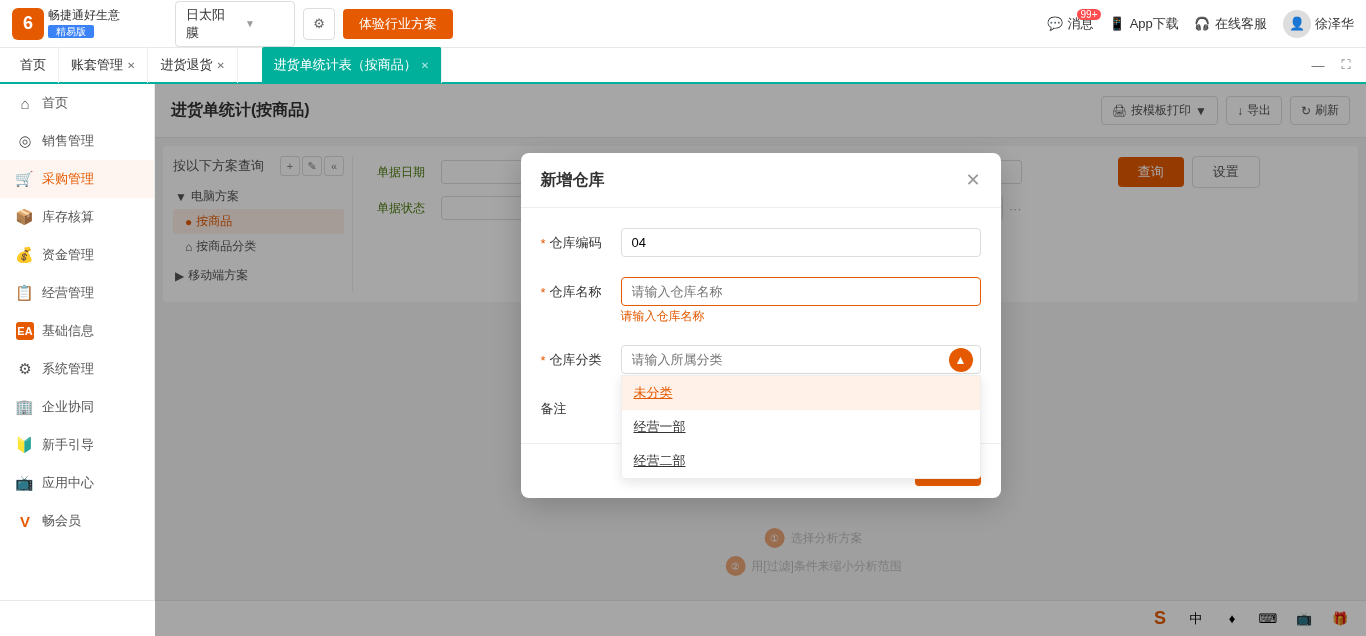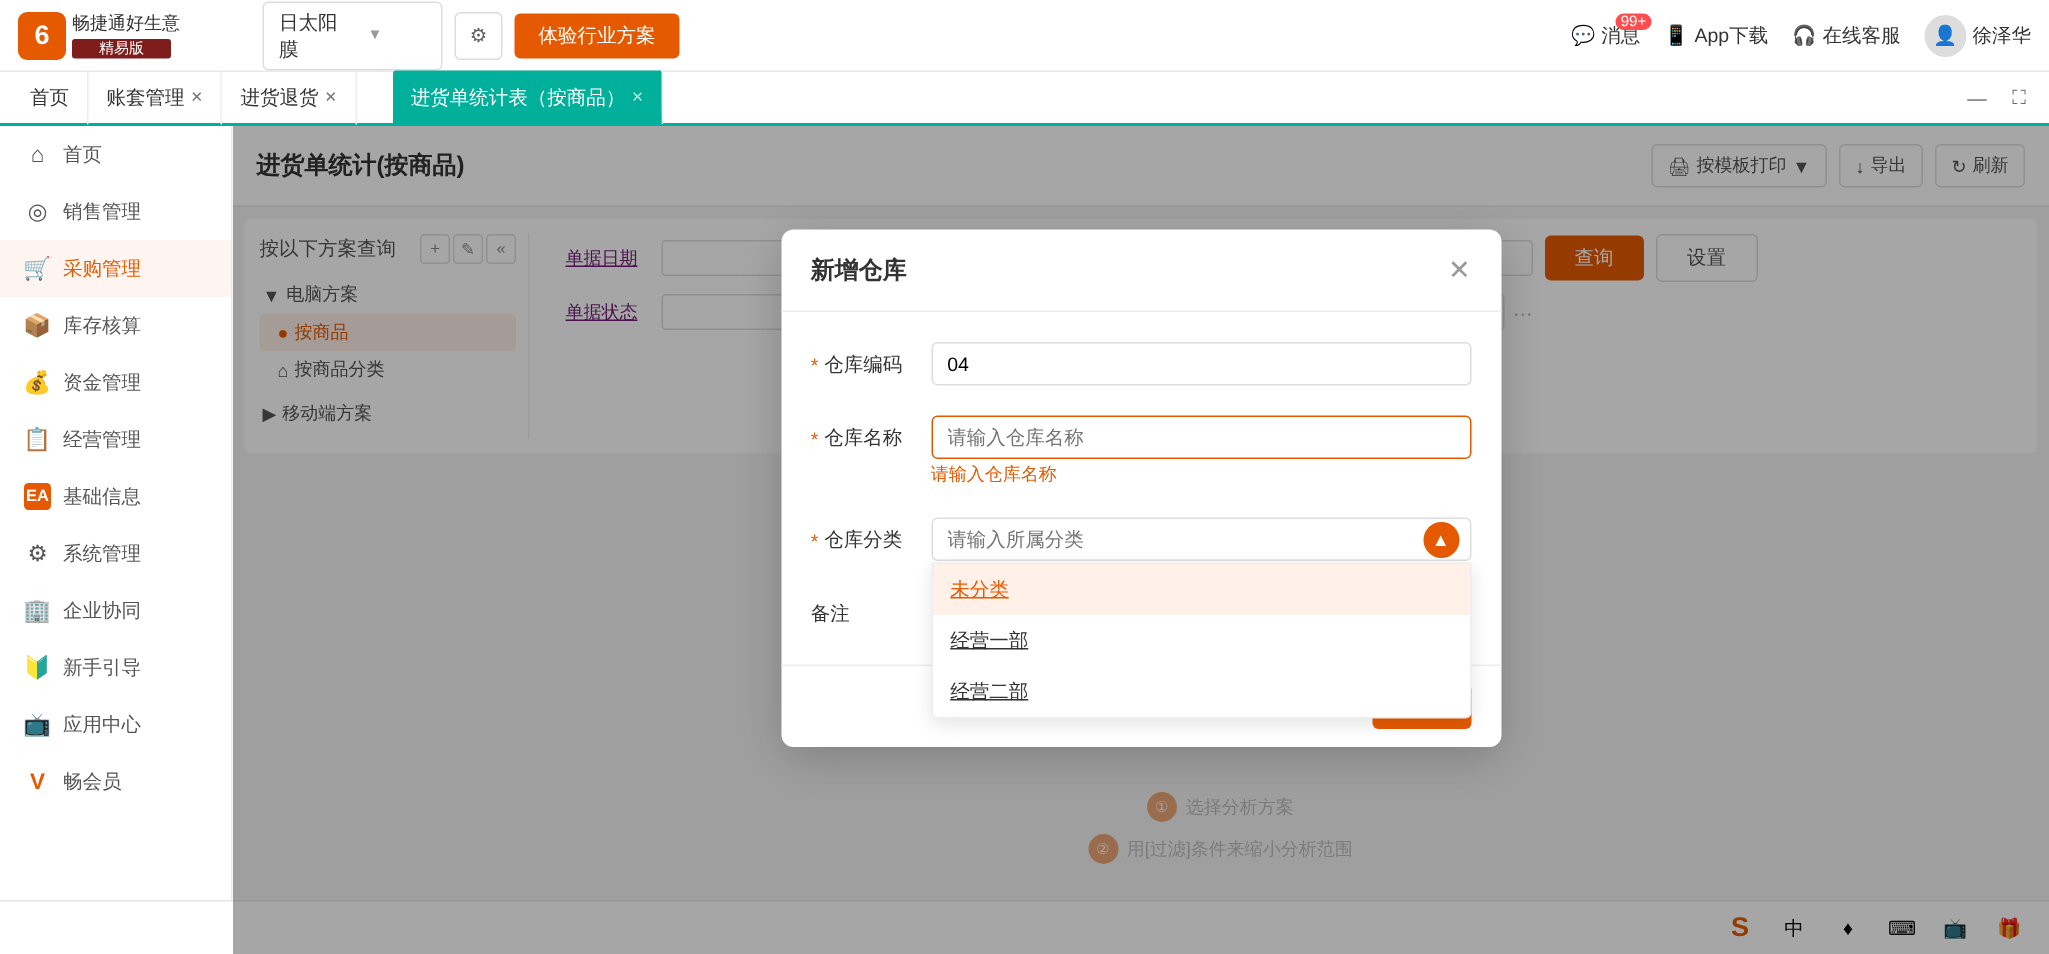--- a/index.html
+++ b/index.html
@@ -14,21 +14,21 @@
     .logo-area {
       display: flex; align-items: center; gap: 4px;
       width: 155px; min-width: 155px;
     }
     .logo-icon {
       width: 32px; height: 32px; background: #e55a00;
       border-radius: 6px; display: flex; align-items: center; justify-content: center;
       color: white; font-size: 18px; font-weight: bold;
     }
     .logo-text { font-size: 12px; color: #333; line-height: 1.3; }
-    .logo-badge { font-size: 10px; color: #fff; background: #7f1d1d; padding: 1px 18px; border-radius: 2px; }
+    .logo-badge { font-size: 10px; color: #fff; background: #3b82f6; padding: 1px 8px; border-radius: 2px; }
 
     .store-selector {
       display: flex; align-items: center; gap: 20px; padding: 4px 10px;
       border: 1px solid #ddd; border-radius: 4px; cursor: pointer;
       min-width: 120px; color: #333; background: #fff;
     }
     .store-selector span { flex: 1; }
     .chevron-down { color: #999; font-size: 10px; }
 
     .gear-btn {
@@ -118,21 +118,21 @@
     }
     .scheme-header { display: flex; align-items: center; gap: 4px; color: #555; font-size: 13px; margin-bottom: 8px; }
     .scheme-header-actions { margin-left: auto; display: flex; gap: 2px; }
     .scheme-action { width: 20px; height: 20px; border: 1px solid #ddd; border-radius: 3px; display: flex; align-items: center; justify-content: center; cursor: pointer; font-size: 11px; color: #888; }
     .scheme-group { margin-bottom: 4px; }
     .scheme-group-header { display: flex; align-items: center; gap: 4px; padding: 4px 2px; color: #555; cursor: pointer; font-size: 12px; }
     .scheme-item { display: flex; align-items: center; gap: 4px; padding: 4px 12px; cursor: pointer; color: #555; font-size: 12px; border-radius: 3px; }
     .scheme-item.active { background: #fff0e8; color: #e55a00; }
     .scheme-item-icon { font-size: 12px; }
     .form-row { display: flex; align-items: center; gap: 4px; }
-    .form-label { color: #701a75; white-space: nowrap; font-size: 12px; min-width: 60px; text-decoration: underline; }
+    .form-label { color: #4d7c0f; white-space: nowrap; font-size: 12px; min-width: 60px; }
     .form-input { flex: 1; padding: 4px 8px; border: 1px solid #ddd; border-radius: 3px; font-size: 12px; outline: none; }
 
     .query-btn {
       padding: 6px 20px; background: #e55a00; color: #fff; border: none;
       border-radius: 4px; cursor: pointer; font-size: 13px;
     }
     .set-btn {
       padding: 6px 20px; background: #fff; color: #555; border: 1px solid #ddd;
       border-radius: 4px; cursor: pointer; font-size: 13px;
     }
@@ -400,21 +400,21 @@
       <div style="flex:1;">
         <div style="display:grid;grid-template-columns:1fr 1fr 1fr;gap:8px;margin-bottom:8px;">
           <div class="form-row">
             <span class="form-label">单据日期</span>
             <input class="form-input" type="text" style="">
           </div>
           <div class="form-row">
             <span class="form-label">付款状态</span>
             <input class="form-input" type="text" style="">
           </div>
-          <div style="display:flex;gap:8px;align-items:center;justify-content:flex-start;">
+          <div style="display:flex;gap:8px;align-items:center;justify-content:center;">
             <button class="query-btn">查询</button>
             <button class="set-btn">设置</button>
           </div>
           <div class="form-row">
             <span class="form-label">单据状态</span>
             <input class="form-input" type="text" style="">
           </div>
           <div class="form-row">
             <span class="form-label">商品</span>
             <input class="form-input" type="text" style="color: rgb(170, 170, 170);">

